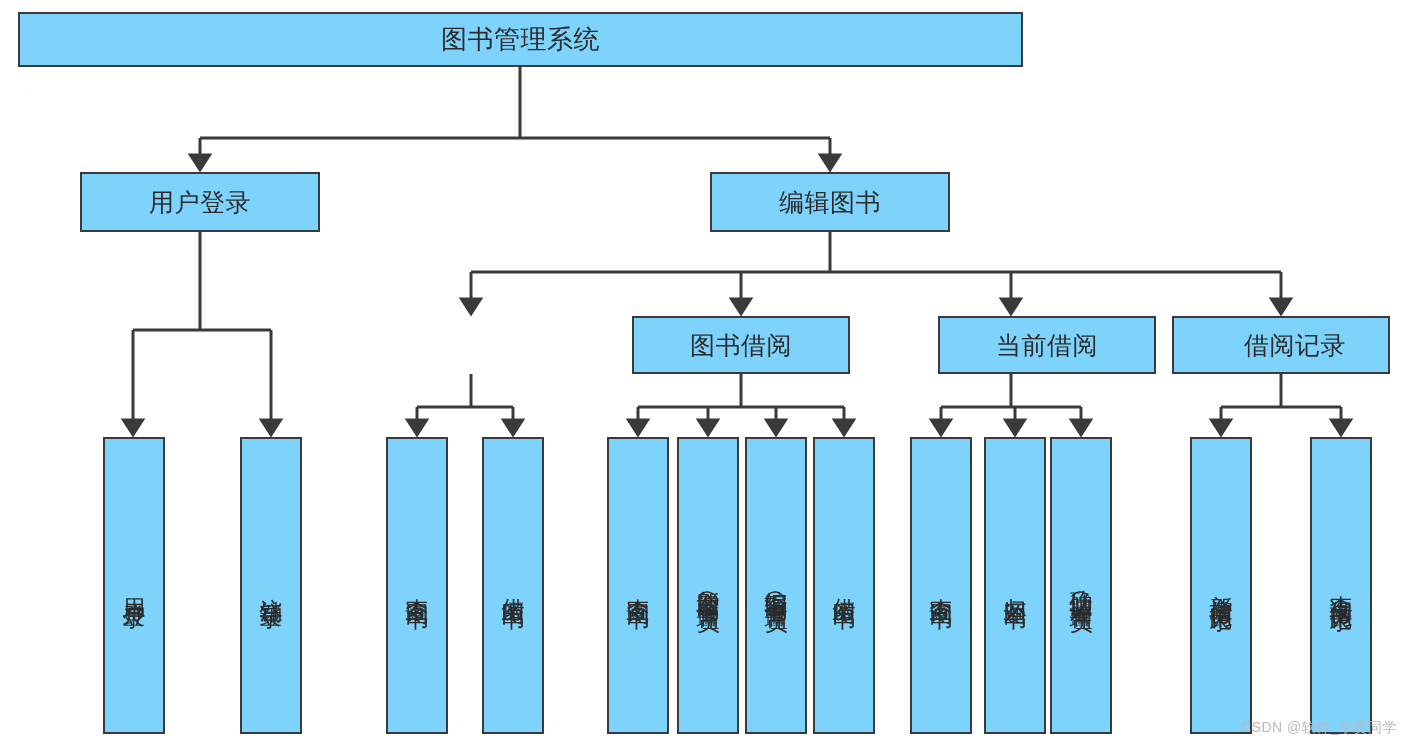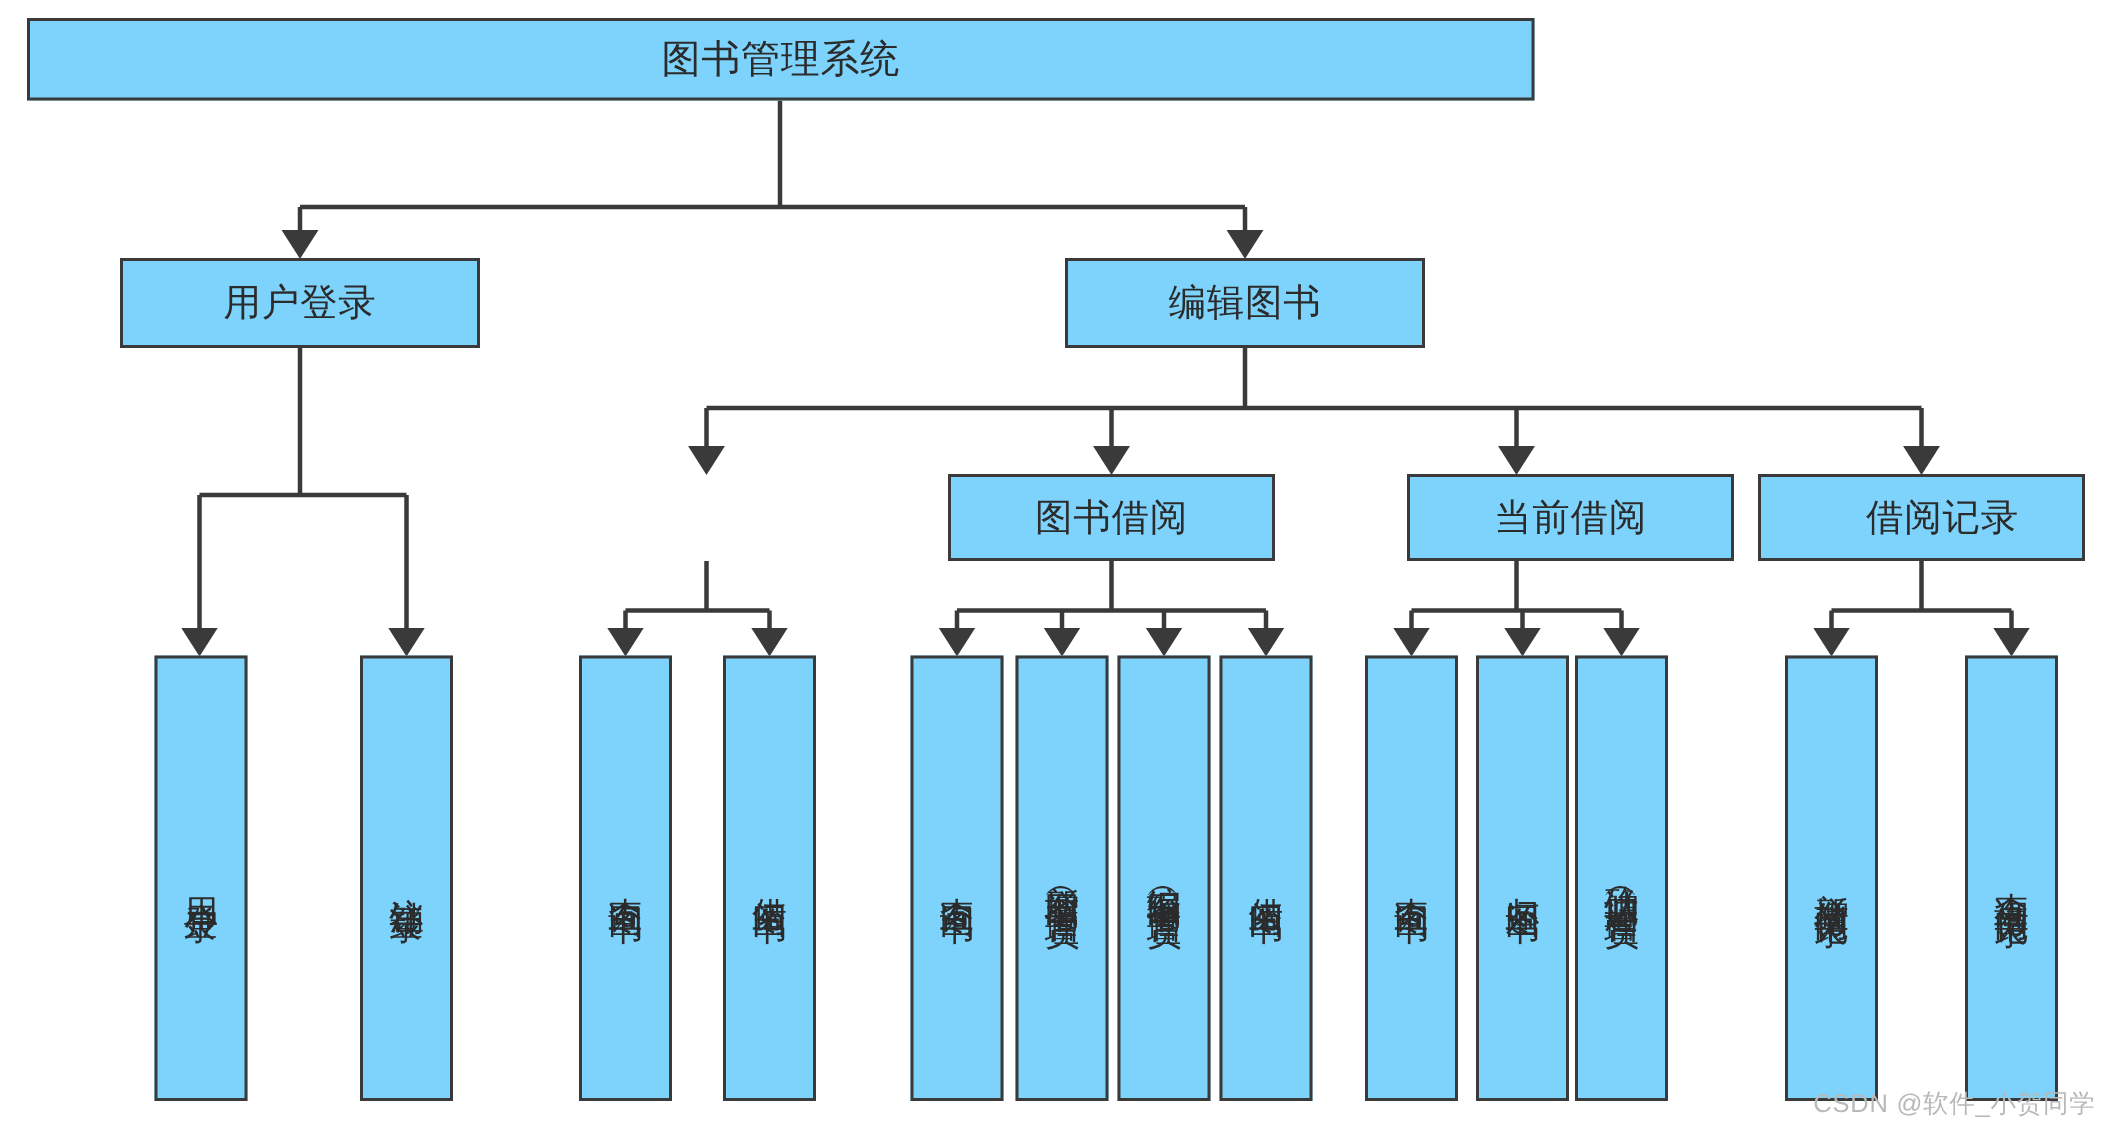--- a/index.html
+++ b/index.html
@@ -56,22 +56,22 @@
     writing-mode: vertical-rl;
     text-orientation: upright;
     font-size: 23px;
     line-height: 1.0;
     letter-spacing: 3px;
     max-height: 270px;
   }
   #watermark {
     position: absolute;
     right: 8px;
-    bottom: 0;
-    font-size: 17px;
+    bottom: 10px;
+    font-size: 14px;
     color: #b9b9b9;
     letter-spacing: 0.5px;
     white-space: nowrap;
   }
 </style>
 </head>
 <body>
 
 <div id="canvas">
 

